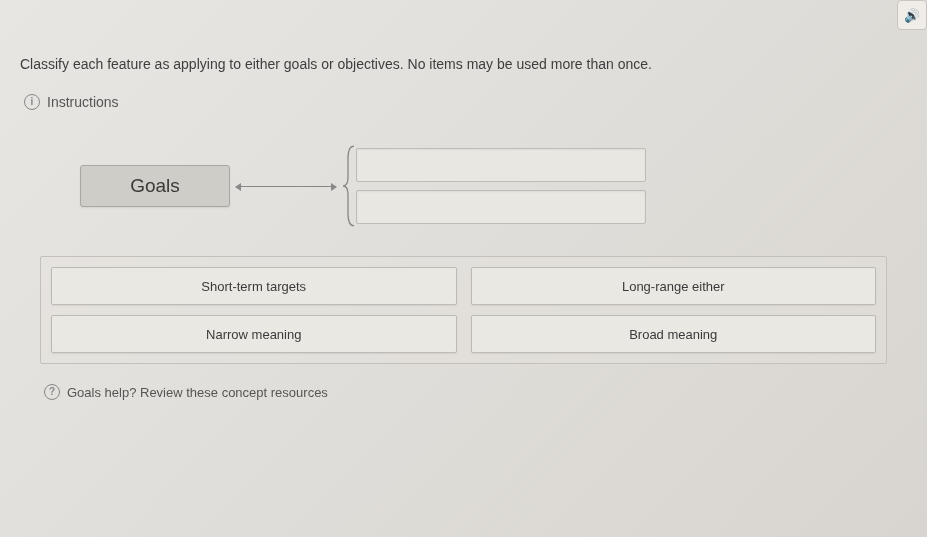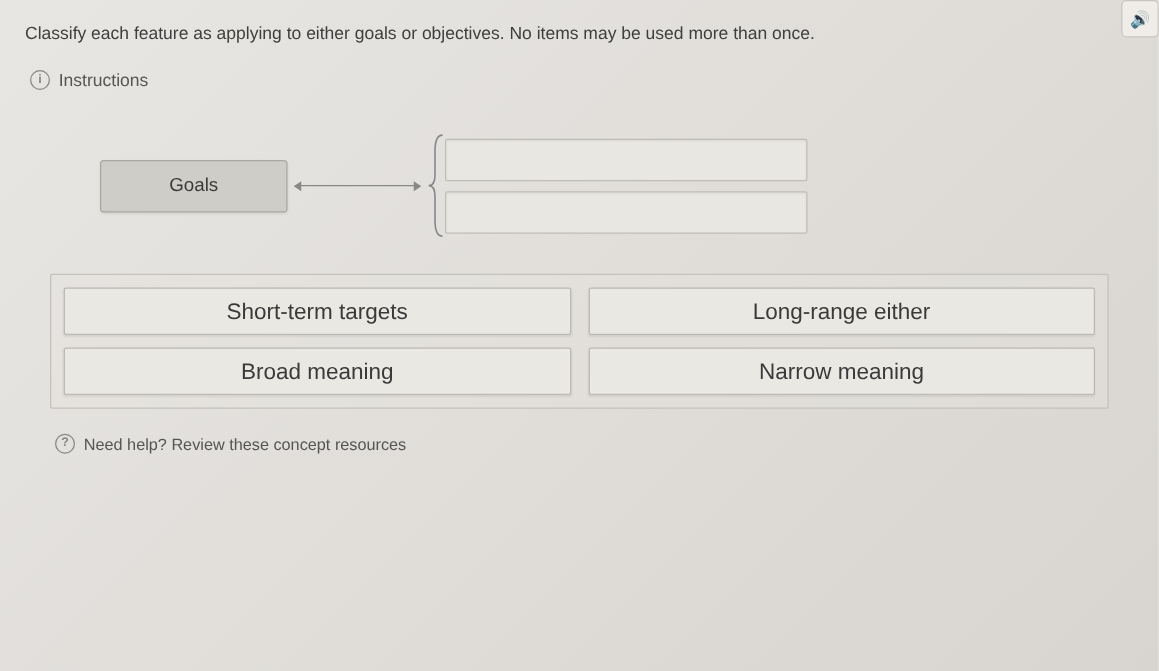--- a/index.html
+++ b/index.html
@@ -26,20 +26,21 @@
       justify-content: center;
       font-size: 13px;
     }
     .container {
       padding: 18px 20px 0 20px;
     }
     .prompt {
       font-size: 14px;
       color: #3e3e3e;
       margin-bottom: 22px;
+      margin-top: 38px;
     }
     .instructions-row {
       display: flex;
       align-items: center;
       gap: 7px;
       font-size: 14px;
       color: #555;
       margin-bottom: 34px;
       margin-left: 4px;
     }
@@ -69,21 +70,21 @@
     }
     .category-box {
       width: 150px;
       height: 42px;
       background: #cfcdc8;
       border: 1px solid #aaa8a3;
       border-radius: 3px;
       display: flex;
       align-items: center;
       justify-content: center;
-      font-size: 15px;
+      font-size: 19px;
       color: #3a3a3a;
       box-shadow: 0 1px 2px rgba(0,0,0,0.08);
     }
     .connector {
       width: 100px;
       height: 1px;
       background: #888;
       position: relative;
       margin: 0 6px;
     }
@@ -142,21 +143,21 @@
       gap: 10px 14px;
     }
     .draggable-item {
       height: 38px;
       background: #eae8e3;
       border: 1px solid #bdbab4;
       border-radius: 2px;
       display: flex;
       align-items: center;
       justify-content: center;
-      font-size: 18px;
+      font-size: 13px;
       color: #3a3a3a;
       cursor: move;
       box-shadow: 0 1px 2px rgba(0,0,0,0.07);
     }
     .help-row {
       display: flex;
       align-items: center;
       gap: 7px;
       font-size: 13px;
       color: #555;
@@ -197,22 +198,22 @@
         </div>
       </div>
     </div>
 
 
   </div>
 
   <div class="items-bank">
     <div class="draggable-item">Short-term targets</div>
     <div class="draggable-item">Long-range either</div>
+    <div class="draggable-item">Narrow meaning</div>
     <div class="draggable-item">Broad meaning</div>
-    <div class="draggable-item">Narrow meaning</div>
   </div>
 
   <div class="help-row">
     <span class="circle-icon">?</span>
-    <span>Need help? Review these concept resources</span>
+    <span>Goals help? Review these concept resources</span>
   </div>
 
 </div>
 
 </body></html>

